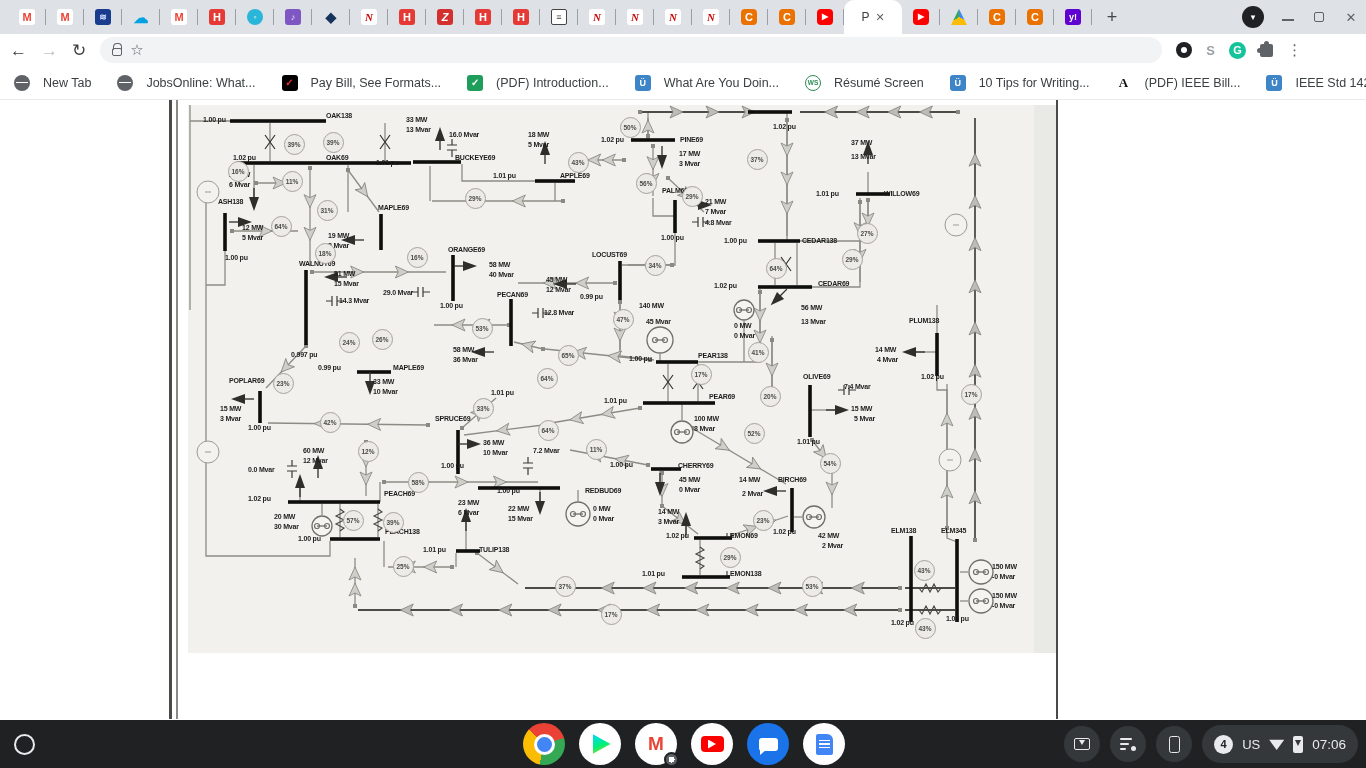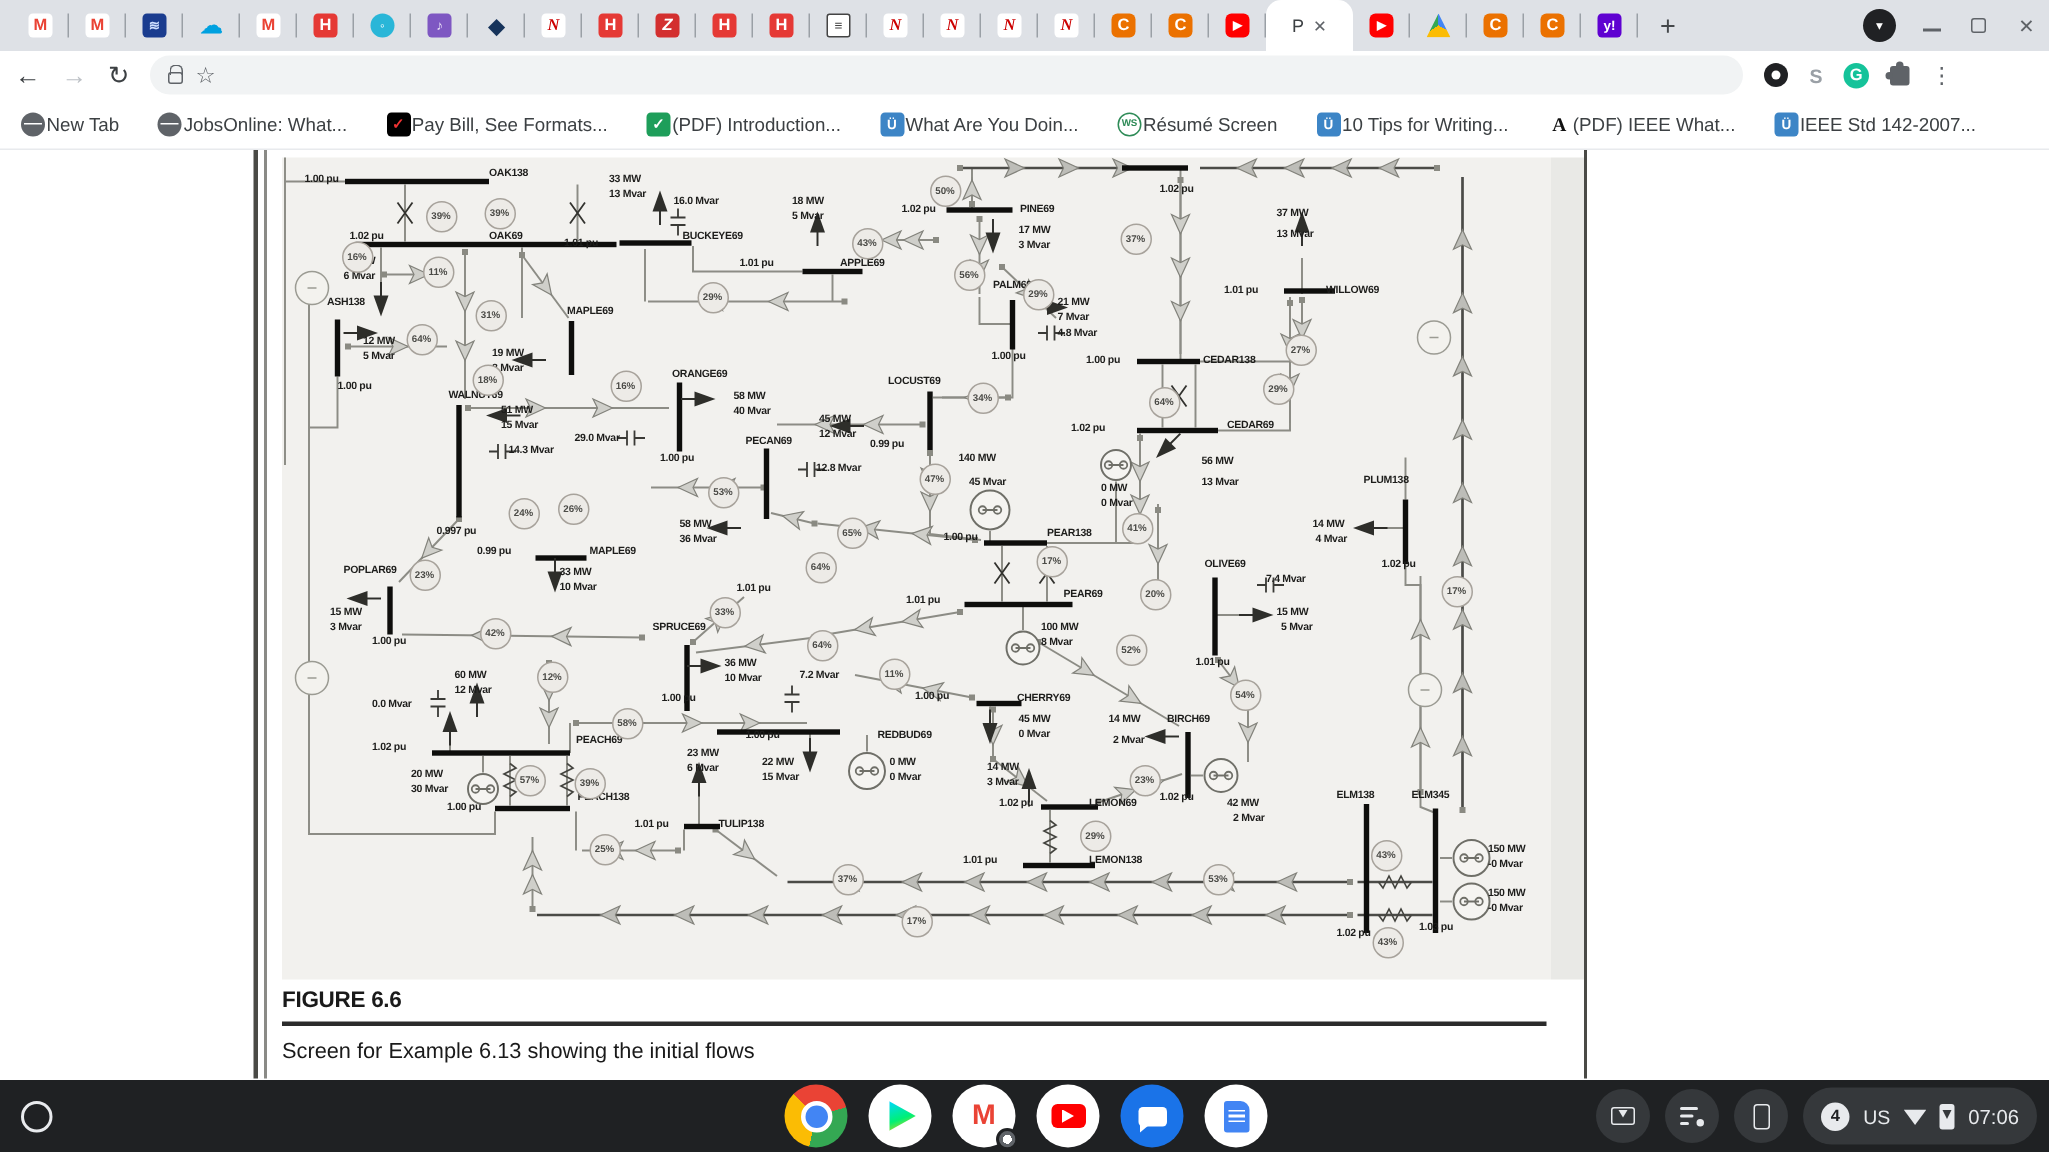--- a/index.html
+++ b/index.html
@@ -48,21 +48,21 @@
 #ext-dark{width:16px;height:16px;border-radius:50%;background:#202124;position:relative}
 #ext-dark::after{content:'';position:absolute;inset:5px;background:#fff;border-radius:50%}
 #ext-s{color:#9aa0a6;font-weight:bold;font-size:13px}
 #ext-gram{width:17px;height:17px;border-radius:50%;background:#15c39a;color:#fff;font-size:11px;font-weight:bold}
 #ext-puzzle{width:13px;height:13px;background:#5f6368;border-radius:2px;position:relative}
 #ext-puzzle::before{content:'';position:absolute;width:5px;height:5px;border-radius:50%;background:#5f6368;top:-3px;left:4px}
 #ext-puzzle::after{content:'';position:absolute;width:5px;height:5px;border-radius:50%;background:#5f6368;left:-3px;top:4px}
 #ext-kebab{font-size:15px;color:#5f6368}
 
 #bookmarks{height:34px;background:#fff;display:flex;align-items:center;padding:0 14px;gap:26px;border-bottom:1px solid #e8eaed}
-.bm{display:flex;align-items:center;gap:1px;cursor:pointer}
+.bm{display:flex;align-items:center;gap:13px;cursor:pointer}
 .bm-label{font-size:12.5px;color:#3c4043;white-space:nowrap}
 .bi{width:16px;height:16px;border-radius:3px;display:flex;align-items:center;justify-content:center;font-size:10px;font-weight:bold;flex:none}
 .bi-globe{background:#5f6368;border-radius:50%;position:relative}
 .bi-globe::after{content:'';position:absolute;left:2px;right:2px;top:7px;height:1.5px;background:#fff}
 .bi-paybill{background:#000;color:#e33}
 .bi-greencheck{background:#1e9e5a;color:#fff}
 .bi-owl{background:#3d85c6;color:#fff;font-size:9px}
 .bi-ws{background:#fff;border:1.5px solid #2e8b57;border-radius:8px;color:#2e8b57;font-size:6.5px}
 .bi-aletter{background:#fff;color:#111;font-family:"Liberation Serif",serif;font-size:13px}
 
@@ -256,21 +256,21 @@
     <div class="bm">
       <span class="bi bi-ws">WS</span>
       <span class="bm-label">Résumé Screen</span>
     </div>
     <div class="bm">
       <span class="bi bi-owl">Ü</span>
       <span class="bm-label">10 Tips for Writing...</span>
     </div>
     <div class="bm">
       <span class="bi bi-aletter">A</span>
-      <span class="bm-label">(PDF) IEEE What...</span>
+      <span class="bm-label">(PDF) IEEE Bill...</span>
     </div>
     <div class="bm">
       <span class="bi bi-owl">Ü</span>
       <span class="bm-label">IEEE Std 142-2007...</span>
     </div>
 </div>
 
 <div id="content">
   <div id="fig-bg"></div>
   <div id="fig-band"></div>
@@ -944,25 +944,20 @@
       <div class="gauge" style="left: 752.5px; top: 509.5px;">23%</div>
       <div class="gauge" style="left: 719.5px; top: 546.5px;">29%</div>
       <div class="gauge" style="left: 392.5px; top: 555.5px;">25%</div>
       <div class="gauge" style="left: 554.5px; top: 575.5px;">37%</div>
       <div class="gauge" style="left: 801.5px; top: 575.5px;">53%</div>
       <div class="gauge" style="left: 913.5px; top: 559.5px;">43%</div>
       <div class="gauge" style="left: 600.5px; top: 603.5px;">17%</div>
       <div class="gauge" style="left: 914.5px; top: 617.5px;">43%</div>
       <div class="gauge" style="left: 960.5px; top: 383.5px;">17%</div>
     </div>
-  <div id="caption-area">
-    <div id="fig-label">FIGURE 6.6</div>
-    <div id="fig-rule"></div>
-    <div id="fig-caption">Screen for Example 6.13 showing the initial flows</div>
-  </div>
 </div>
 
 <div id="shelf">
   <div id="launcher"></div>
   <div id="apps">
     <div class="app app-chrome">
         <span class="dash"></span>
       </div>
     <div class="app">
         <span class="play-tri"></span>

